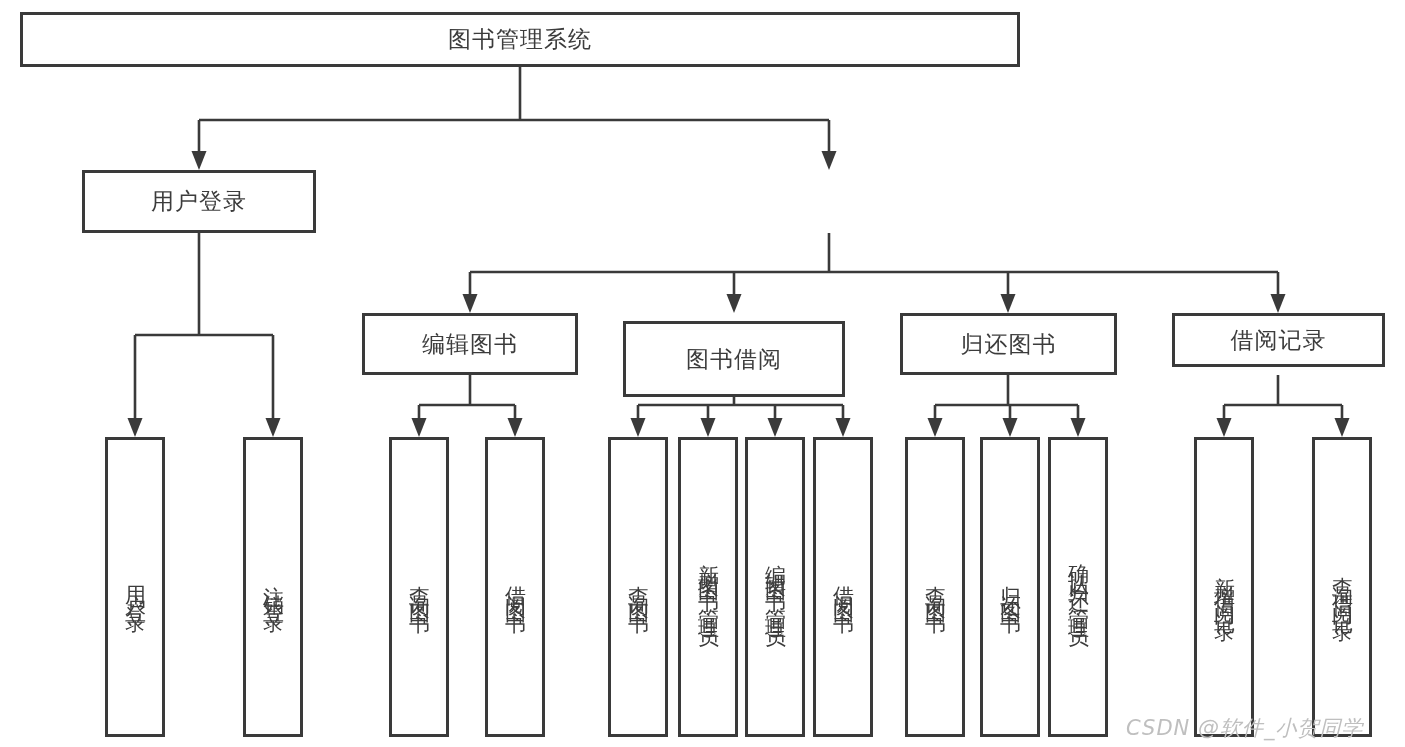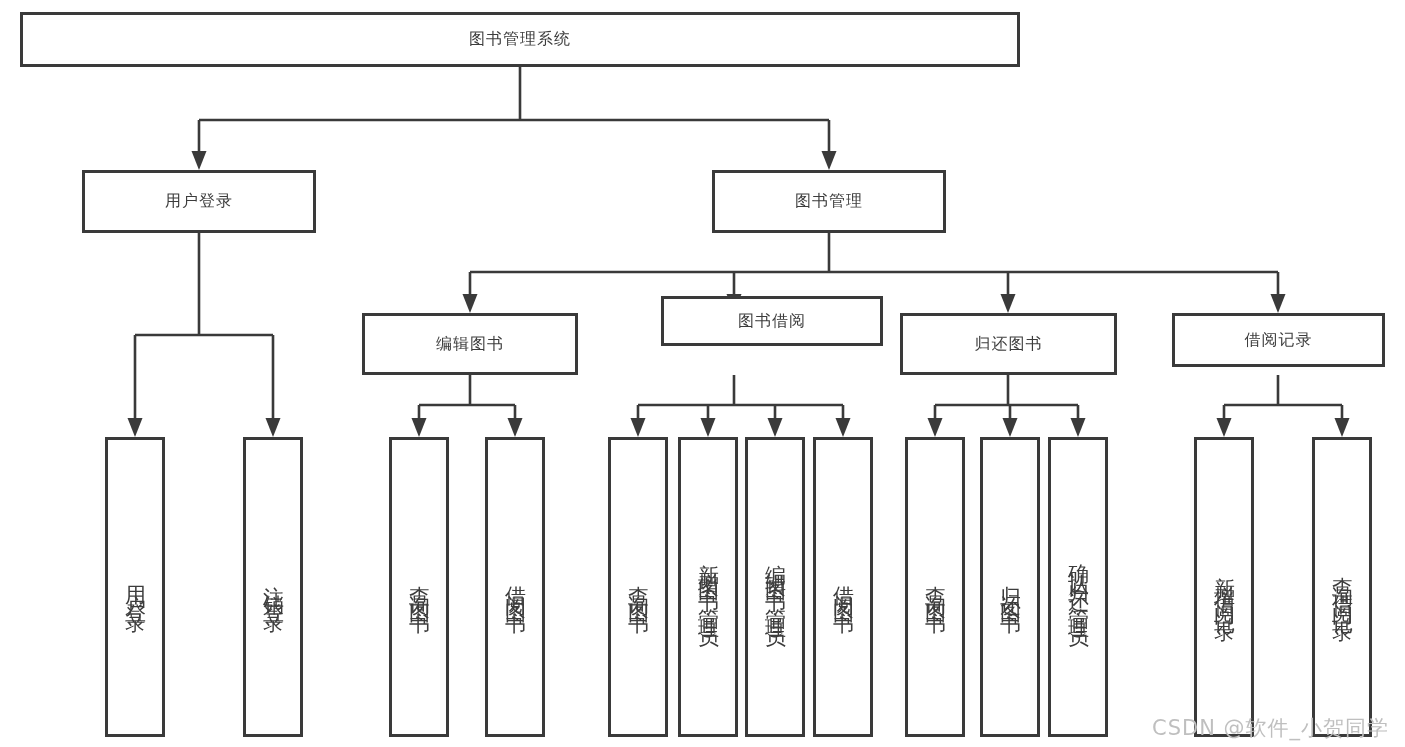--- a/index.html
+++ b/index.html
@@ -29,40 +29,41 @@
     position: absolute;
     box-sizing: border-box;
     background: #ffffff;
     border: 3px solid #3a3a3a;
     display: flex;
     align-items: center;
     justify-content: center;
     color: #3c3c3c;
   }
   .node.h span {
-    font-size: 16px;
+    font-size: 23px;
     letter-spacing: 1px;
     white-space: nowrap;
   }
   .node.v span {
     writing-mode: vertical-rl;
     text-orientation: mixed;
     font-size: 21px;
     letter-spacing: 9px;
     line-height: 1;
   }
   .watermark {
     position: absolute;
-    left: 1152px;
+    left: 1126px;
     top: 714px;
     font-size: 21px;
     letter-spacing: 1px;
     color: #bfbfbf;
     white-space: nowrap;
     z-index: 5;
+    font-style: italic;
   }
 </style>
 </head>
 <body>
 
 <div class="canvas">
 
   <svg class="connectors" viewBox="0 0 1405 747" xmlns="http://www.w3.org/2000/svg">
     <g>
       <path d="M520 67 V120 M199 120 H829 M199 120 V153 M829 120 V153"></path>
@@ -106,28 +107,25 @@
     </g>
   </svg>
 
   <div class="node h" style="left:20px; top:12px; width:1000px; height:55px;">
     <span>图书管理系统</span>
   </div>
 
   <div class="node h" style="left:82px; top:170px; width:234px; height:63px;">
     <span>用户登录</span>
   </div>
-  <div class="node h" style="left:712px; top:170px; width:234px; height:63px;">
-    <span>图书管理</span>
-  </div>
 
   <div class="node h" style="left:362px; top:313px; width:216px; height:62px;">
     <span>编辑图书</span>
   </div>
-  <div class="node h" style="left:623px; top:296px; width:222px; height:50px;margin-left:38px;">
+  <div class="node h" style="left:623px; top:321px; width:222px; height:76px;">
     <span>图书借阅</span>
   </div>
   <div class="node h" style="left:900px; top:313px; width:217px; height:62px;">
     <span>归还图书</span>
   </div>
   <div class="node h" style="left:1172px; top:313px; width:213px; height:54px;">
     <span>借阅记录</span>
   </div>
 
   <div class="node v" style="left:105px; top:437px; width:60px; height:300px;">

